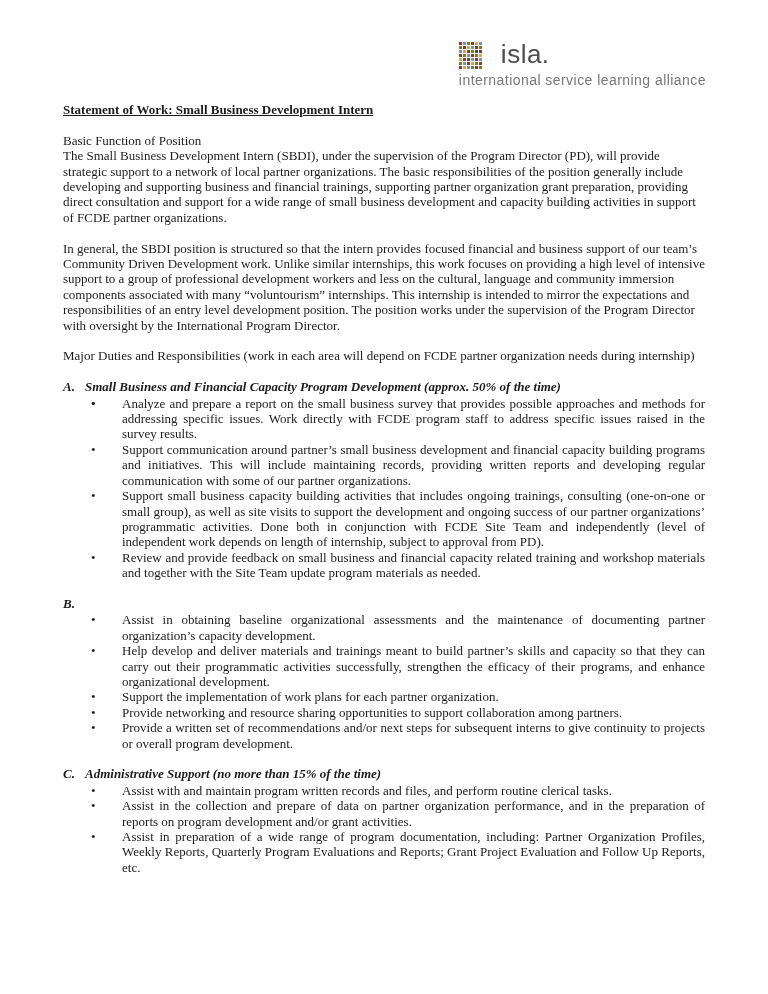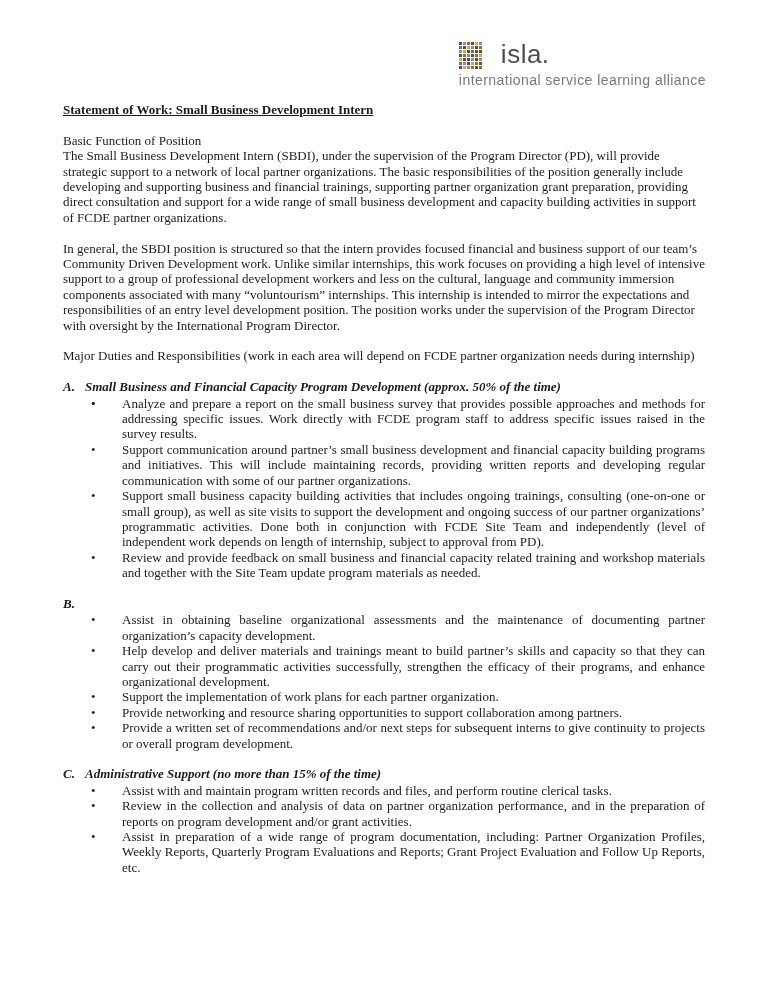--- a/index.html
+++ b/index.html
@@ -133,19 +133,19 @@
     </div>
     <div class="gap"></div>
 
     <div>
       <div class="subhead">
         <span class="letter">C.</span>
         <span class="subtitle">Administrative Support (no more than 15% of the time)</span>
       </div>
       <ul class="bullets">
         <li><span class="bullet">•</span><span>Assist with and maintain program written records and files, and perform routine clerical tasks.</span></li>
-        <li><span class="bullet">•</span><span>Review in the collection and analysis of data on partner organization performance, and in the preparation of reports on program development and/or grant activities.</span></li>
+        <li><span class="bullet">•</span><span>Assist in the collection and prepare of data on partner organization performance, and in the preparation of reports on program development and/or grant activities.</span></li>
         <li><span class="bullet">•</span><span>Assist in preparation of a wide range of program documentation, including: Partner Organization Profiles, Weekly Reports, Quarterly Program Evaluations and Reports; Grant Project Evaluation and Follow Up Reports, etc.</span></li>
       </ul>
     </div>
 
   </div>
 </div>
 
 </body></html>

